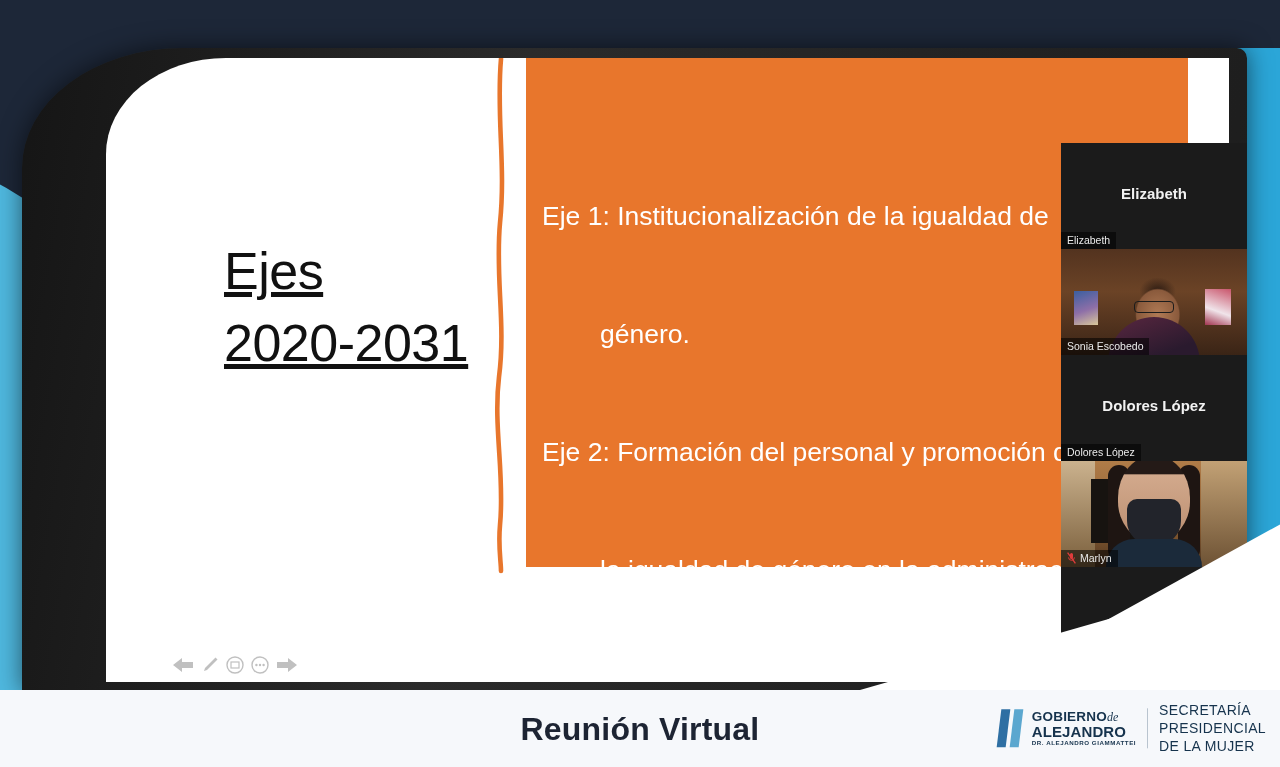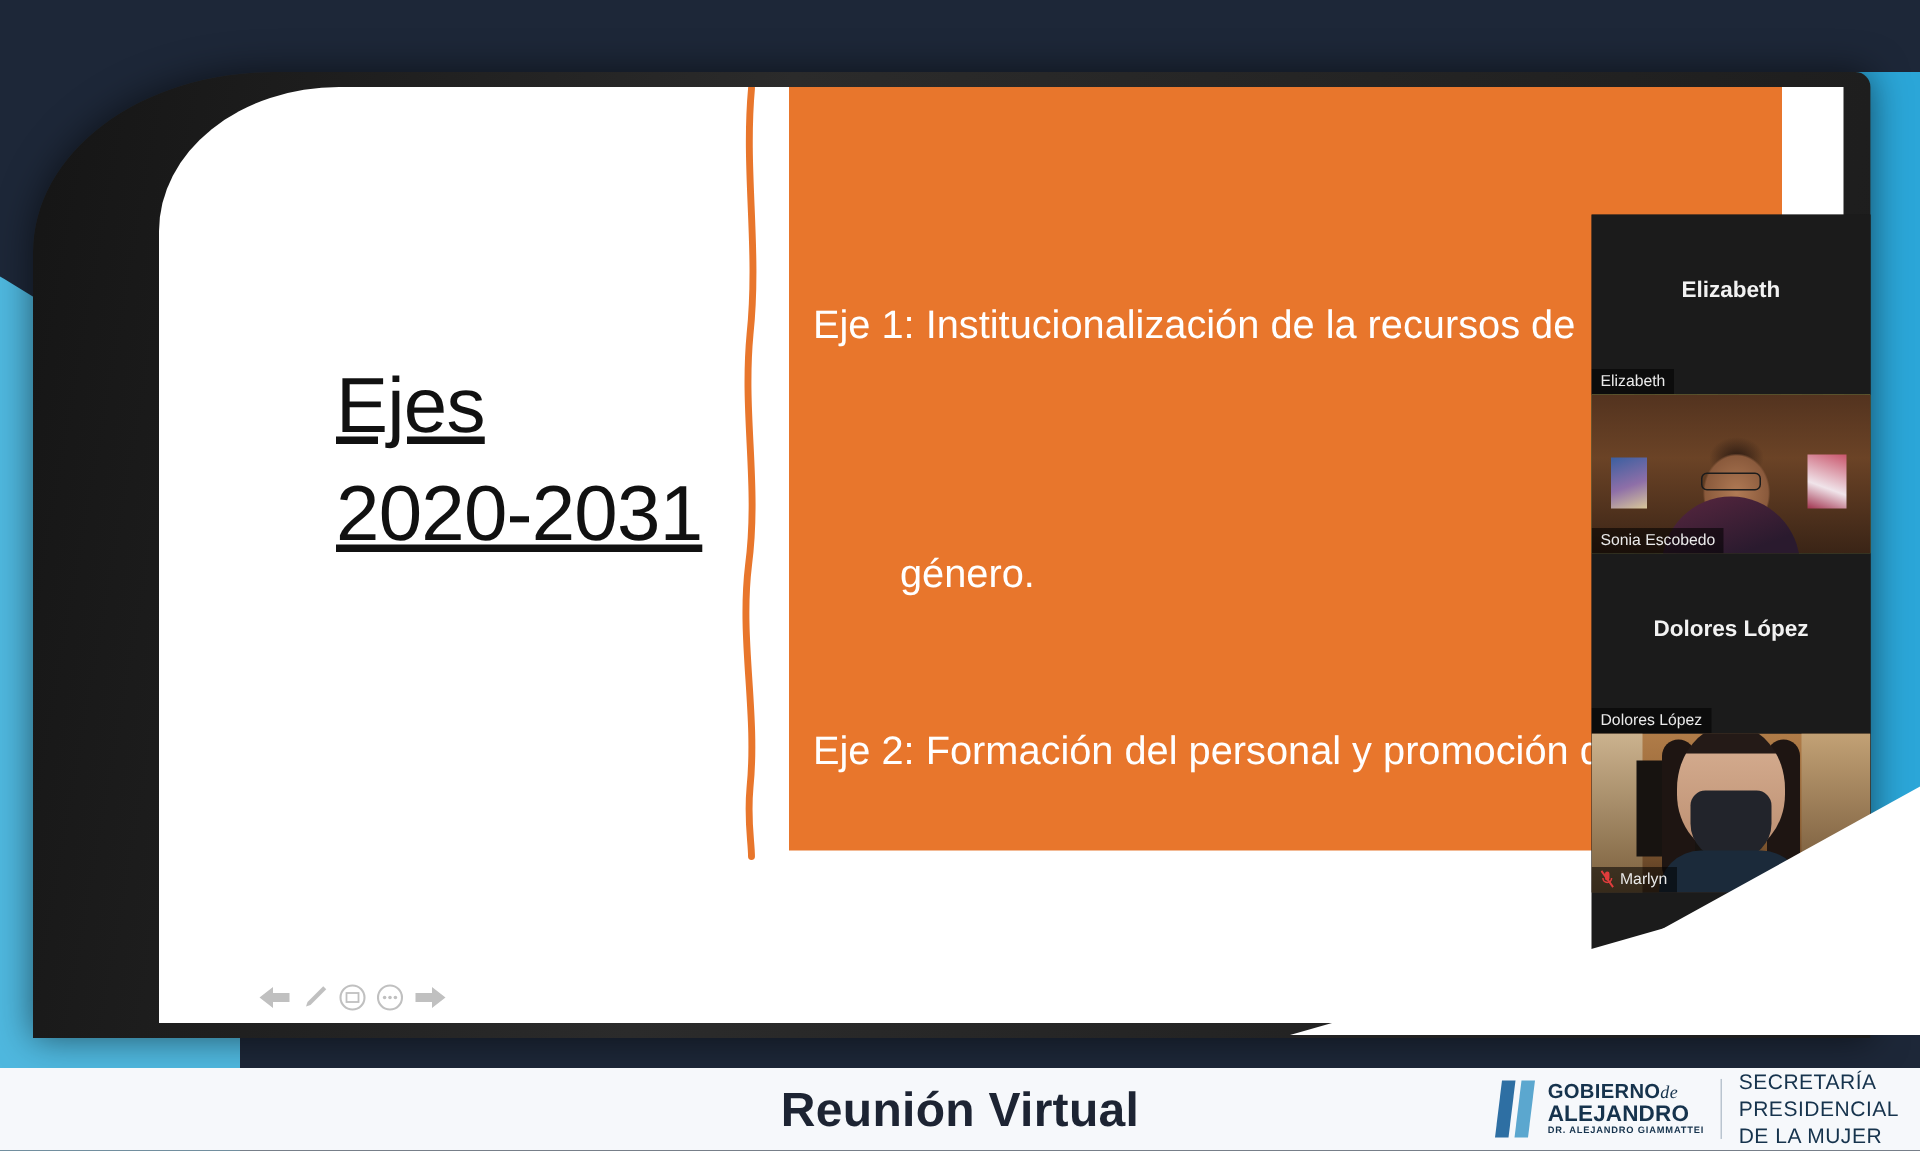--- a/index.html
+++ b/index.html
@@ -55,36 +55,36 @@
   .orange-box{
     position:absolute;left:420px;top:0px;width:662px;height:509px;
     background:#e8762c;
   }
   .eje-list{
     position:absolute;left:16px;top:60px;right:0;
     color:#fff;font-size:26.5px;line-height:1.485;font-weight:400;
     white-space:pre;
   }
   .eje-line{display:block;}
-  .eje-line.ind{padding-left:58px;margin-top:48px;}
+  .eje-line.ind{padding-left:58px;}
 
   
   .ppt-toolbar{
     position:absolute;left:66px;bottom:4px;width:135px;height:26px;
     display:flex;align-items:center;gap:7px;opacity:.55;
   }
   .ppt-toolbar svg{display:block;}
 
   
   .participants{
     position:absolute;right:33px;top:143px;width:186px;height:533px;
     background:#1b1b1b;overflow:hidden;
   }
   .tile{position:relative;width:186px;overflow:hidden;background:#1b1b1b;}
-  .tile.avatar-tile{height:120px;background:#1b1b1b;}
+  .tile.avatar-tile{height:106px;background:#1b1b1b;}
   .tile.video-tile{height:106px;}
   .tile.active{outline:2px solid #7f9f4a;outline-offset:-2px;}
 
   .avatar-name{
     position:absolute;left:0;right:0;top:42px;text-align:center;
     color:#f2f2f2;font-size:15px;font-weight:bold;
   }
   .namebar{
     position:absolute;left:0;bottom:0;max-width:100%;
     background:rgba(0,0,0,.55);color:#eaeaea;
@@ -125,21 +125,21 @@
   .cam3 .doorR{position:absolute;right:0;top:0;width:46px;height:100%;background:linear-gradient(180deg,#c2a175,#6d5234);}
   .cam3 .dark{position:absolute;left:30px;top:18px;width:52px;height:64px;background:#171310;}
   .cam3 .head{position:absolute;left:50%;top:-6px;transform:translateX(-50%);width:72px;height:86px;border-radius:50% 50% 46% 46%;background:linear-gradient(180deg,#241a17 0%,#241a17 22%,#d2a98c 23%,#bb8e70 100%);}
   .cam3 .hairL{position:absolute;left:50%;margin-left:-46px;top:4px;width:22px;height:96px;background:#1e1512;border-radius:12px;}
   .cam3 .hairR{position:absolute;left:50%;margin-left:24px;top:4px;width:22px;height:96px;background:#1e1512;border-radius:12px;}
   .cam3 .mask{position:absolute;left:50%;top:38px;transform:translateX(-50%);width:54px;height:46px;border-radius:10px 10px 24px 24px;background:#22242b;}
   .cam3 .body{position:absolute;left:50%;bottom:0;transform:translateX(-50%);width:96px;height:28px;border-radius:40px 40px 0 0;background:#1b2a3a;}
 
   
   .banner{
-    position:absolute;left:0;bottom:0;width:1280px;height:55px;background:#f6f8fb;
+    position:absolute;left:0;bottom:0;width:1280px;height:77px;background:#f6f8fb;
   }
   .banner-title{
     position:absolute;left:0;right:0;top:50%;transform:translateY(-50%);
     text-align:center;font-size:32px;font-weight:bold;color:#1d2433;letter-spacing:.2px;
   }
   .logo{
     position:absolute;right:14px;top:50%;transform:translateY(-50%);
     display:flex;align-items:center;gap:11px;
   }
   .logo-bars{display:flex;gap:4px;}
@@ -170,21 +170,21 @@
           <div>Ejes</div>
           <div>2020-2031</div>
         </div>
 
         <svg class="squiggle" viewBox="0 0 30 520" preserveAspectRatio="none">
           <path d="M15 4 C10 60, 20 110, 14 168 C9 222, 20 268, 13 322 C7 372, 19 420, 14 470 C12 492, 15 506, 15 516" stroke="#e8762c" stroke-width="4.6" fill="none" stroke-linecap="round"></path>
         </svg>
 
         <div class="orange-box">
           <div class="eje-list">
-            <span class="eje-line">Eje 1: Institucionalización de la recursos de</span>
+            <span class="eje-line">Eje 1: Institucionalización de la igualdad de</span>
             <span class="eje-line ind">género.</span>
             <span class="eje-line">Eje 2: Formación del personal y promoción de</span>
             <span class="eje-line ind">la igualdad de género en la administración</span>
             <span class="eje-line ind">de los recursos humanos.</span>
             
             
             
             
           </div>
         </div>

